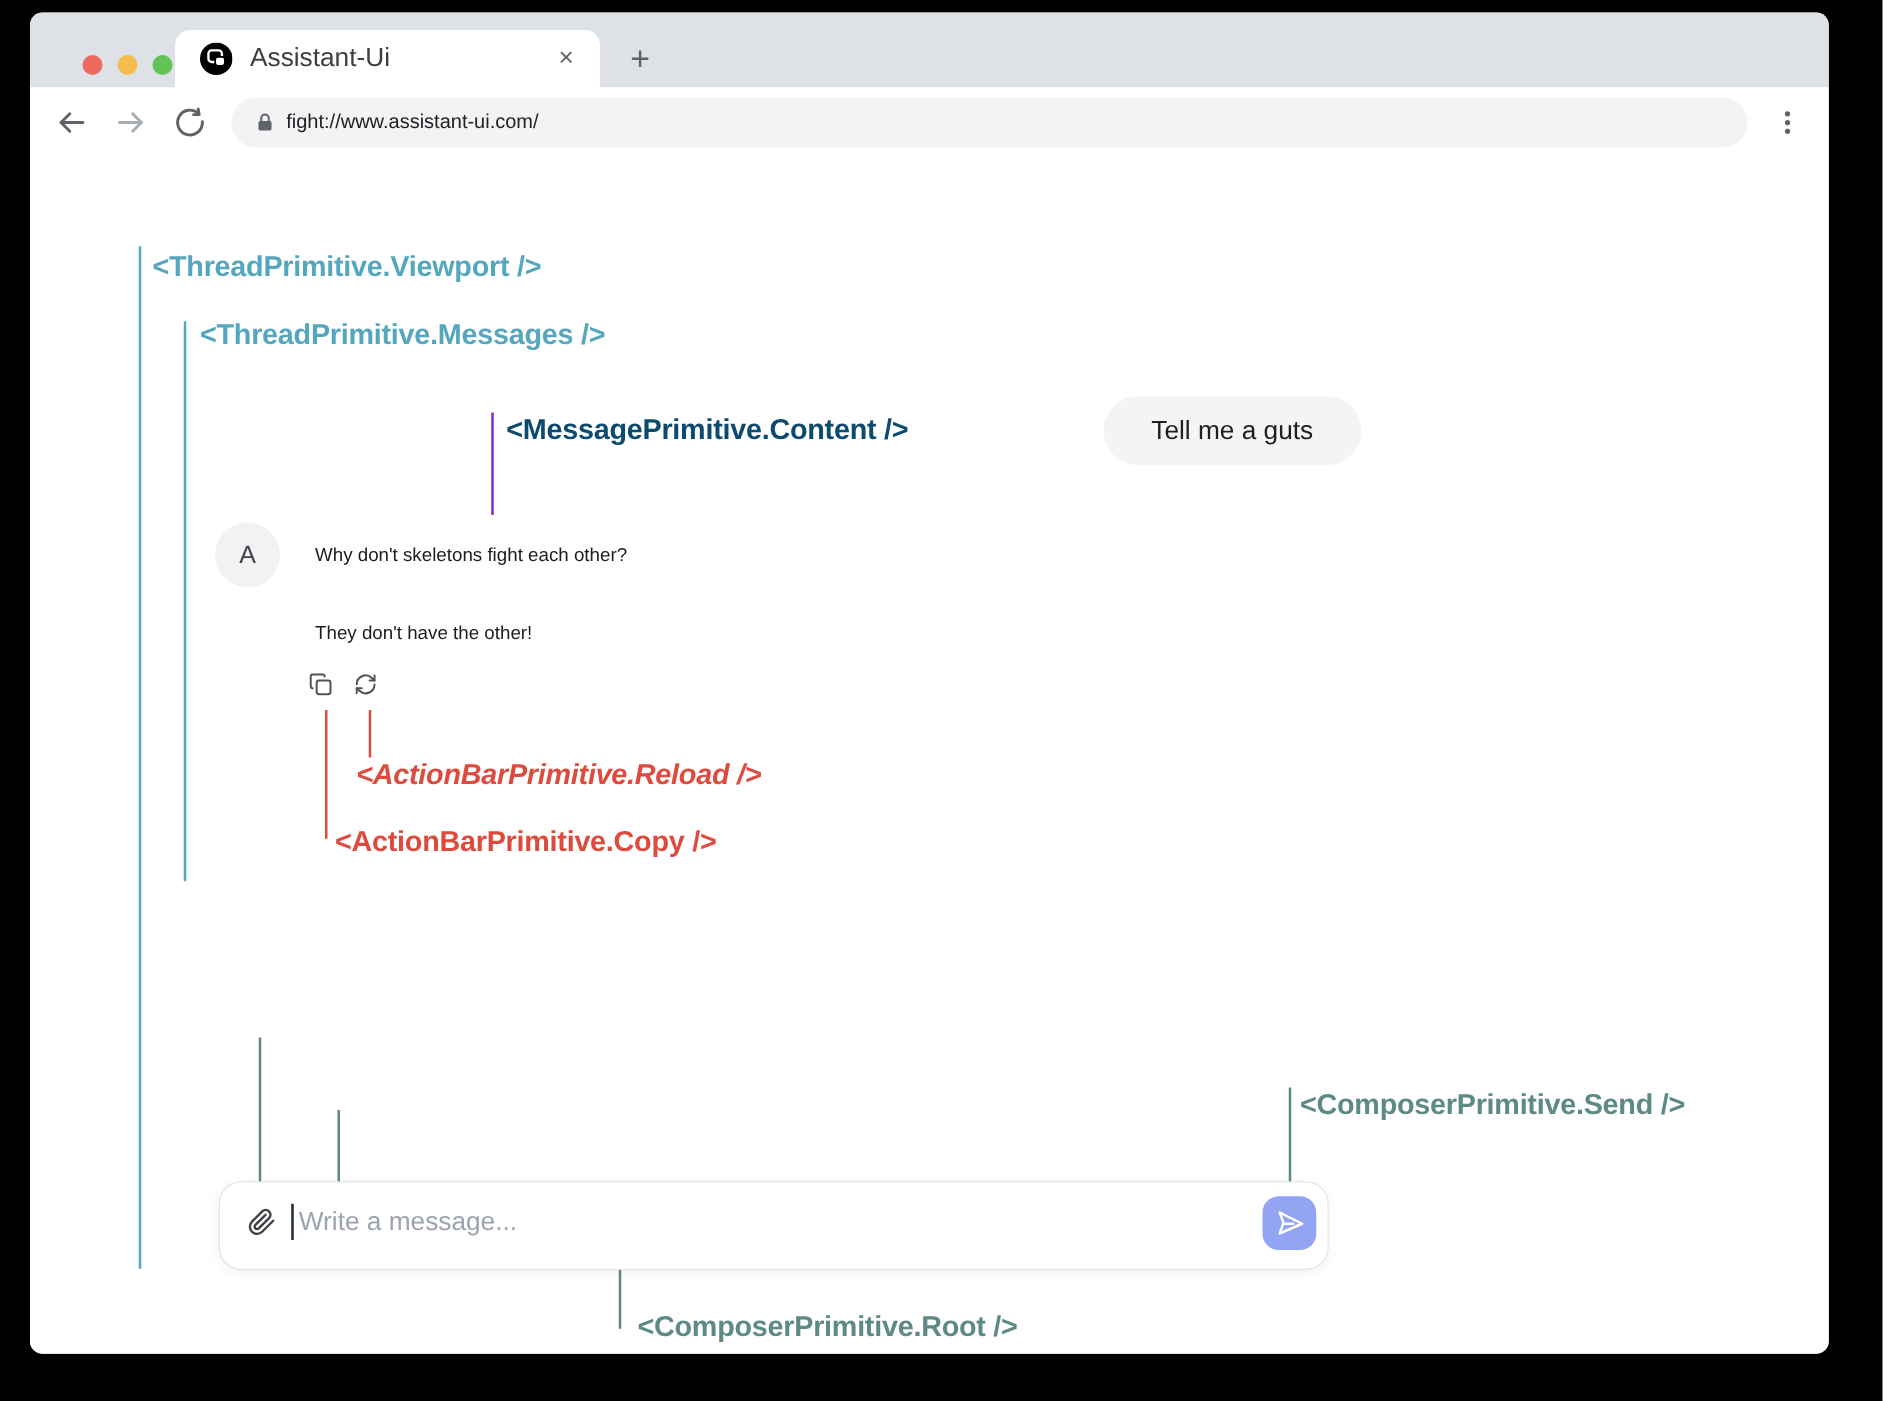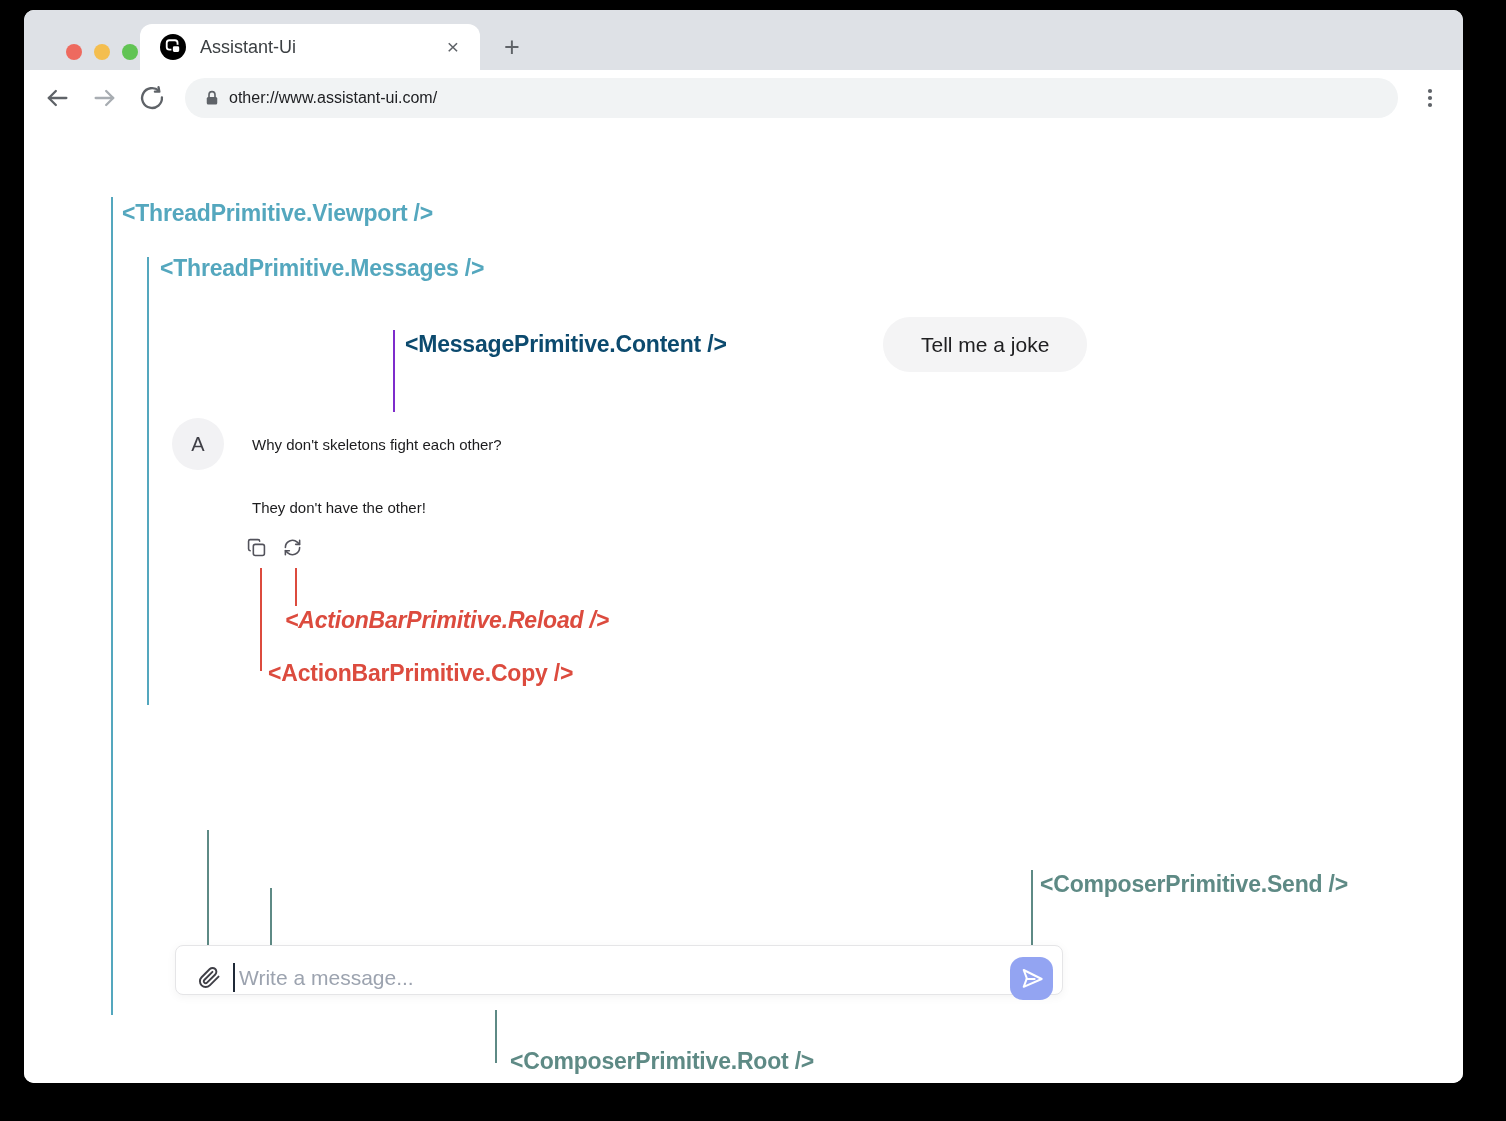--- a/index.html
+++ b/index.html
@@ -15,21 +15,21 @@
   .tabstrip{position:relative;height:60px;background:#dee1e6;}
   .traffic{position:absolute;top:34px;width:16px;height:16px;border-radius:50%;}
   .t-red{left:42px;background:#ee6a5f;}
   .t-yellow{left:70px;background:#f4be4f;}
   .t-green{left:98px;background:#61c454;}
   .tab{
     position:absolute;left:116px;top:14px;width:340px;height:46px;
     background:#fff;border-radius:12px 12px 0 0;display:flex;align-items:center;
   }
   .favicon{width:26px;height:26px;margin-left:20px;flex:0 0 auto;}
-  .tab-title{margin-left:14px;font-size:18px;color:#3c4043;flex:1;white-space:nowrap;overflow:hidden;}
+  .tab-title{margin-left:14px;font-size:21px;color:#3c4043;flex:1;white-space:nowrap;overflow:hidden;}
   .tab-close{width:30px;height:30px;margin-right:12px;display:flex;align-items:center;justify-content:center;
     font-size:21px;color:#5f6368;border-radius:50%;}
   .newtab{
     position:absolute;left:472px;top:21px;width:32px;height:32px;display:flex;
     align-items:center;justify-content:center;font-size:27px;font-weight:300;color:#5f6368;
   }
   
   .toolbar{position:relative;height:56px;background:#fff;}
   .navbtn{position:absolute;top:14px;width:28px;height:28px;}
   .nav-back{left:19px;}
@@ -58,22 +58,22 @@
     background:#f4f4f5;color:#202022;font-size:21px;display:flex;align-items:center;
     padding:0 38px;white-space:nowrap;
   }
   .avatar{
     position:absolute;left:148px;top:292px;width:52px;height:52px;border-radius:50%;
     background:#f2f2f4;color:#3f3f46;font-size:20px;display:flex;align-items:center;justify-content:center;
   }
   .msg-line{position:absolute;left:228px;transform:translateY(-50%);font-size:15px;color:#1c1c1e;white-space:nowrap;}
   .act-icon{position:absolute;width:19px;height:19px;top:412px;}
   .composer{
-    position:absolute;left:151px;top:819px;width:888px;height:50px;background:#fff;
-    border:1px solid #e5e5e7;border-radius:8px;box-shadow:0 2px 10px rgba(0,0,0,0.05);
+    position:absolute;left:151px;top:819px;width:888px;height:71px;background:#fff;
+    border:1px solid #e5e5e7;border-radius:18px;box-shadow:0 2px 10px rgba(0,0,0,0.05);
     box-sizing:border-box;
   }
   .clip{position:absolute;left:22px;top:20px;width:23px;height:23px;}
   .caret{position:absolute;left:57px;top:17px;width:2px;height:29px;background:#1f2937;}
   .placeholder{position:absolute;left:63px;top:0;height:63px;display:flex;align-items:center;
     font-size:21px;color:#9ca3af;white-space:nowrap;}
   .sendbtn{
     position:absolute;left:834px;top:11px;width:43px;height:43px;border-radius:13px;
     background:#93a4f2;display:flex;align-items:center;justify-content:center;
   }
@@ -113,21 +113,21 @@
     <svg class="navbtn nav-reload" viewBox="0 0 24 24" fill="none" stroke="#5f6368" stroke-width="2" stroke-linecap="round" stroke-linejoin="round">
       <path d="M20.5 11.5a8.5 8.5 0 1 1-2.6-5.6"></path>
         <polyline points="17.6 2.8 18.3 6.6 14.5 6.6"></polyline>
     </svg>
 
     <div class="urlbar">
       <svg class="lock" viewBox="0 0 24 24">
         <rect x="5" y="10.5" width="14" height="10" rx="2" fill="#5f6368"></rect>
         <path d="M8 11V7.5a4 4 0 0 1 8 0V11" fill="none" stroke="#5f6368" stroke-width="2.2"></path>
       </svg>
-      <span class="url-text">other://www.assistant-ui.com/</span>
+      <span class="url-text">fight://www.assistant-ui.com/</span>
     </div>
 
     <svg class="kebab" viewBox="0 0 16 24">
       <circle cx="8" cy="5" r="2.1" fill="#5f6368"></circle>
       <circle cx="8" cy="12" r="2.1" fill="#5f6368"></circle>
       <circle cx="8" cy="19" r="2.1" fill="#5f6368"></circle>
     </svg>
   </div>
 
   <div class="content">
@@ -143,21 +143,21 @@
     <div class="ann-line l-sage" style="left:471px;top:884px;height:53px;"></div>
 
     <div class="ann-label c-teal" style="left:98px;top:87px;">&lt;ThreadPrimitive.Viewport /&gt;</div>
     <div class="ann-label c-teal" style="left:136px;top:142px;">&lt;ThreadPrimitive.Messages /&gt;</div>
     <div class="ann-label c-purple" style="left:381px;top:218px;">&lt;MessagePrimitive.Content /&gt;</div>
     <div class="ann-label c-red" style="left:261px;top:494px;font-style:italic;">&lt;ActionBarPrimitive.Reload /&gt;</div>
     <div class="ann-label c-red" style="left:244px;top:547px;text-align:center;">&lt;ActionBarPrimitive.Copy /&gt;</div>
     <div class="ann-label c-sage" style="left:486px;top:935px;">&lt;ComposerPrimitive.Root /&gt;</div>
     <div class="ann-label c-sage" style="left:1016px;top:758px;">&lt;ComposerPrimitive.Send /&gt;</div>
 
-    <div class="bubble">Tell me a joke</div>
+    <div class="bubble">Tell me a guts</div>
 
     <div class="avatar">A</div>
     <div class="msg-line" style="top:318px;">Why don't skeletons fight each other?</div>
     <div class="msg-line" style="top:381px;">They don't have the other!</div>
 
     <svg class="act-icon" style="left:223px;" viewBox="0 0 24 24" fill="none" stroke="#52525b" stroke-width="2" stroke-linecap="round" stroke-linejoin="round">
       <rect x="8" y="8" width="14" height="14" rx="2.5"></rect>
       <path d="M4 16c-1.1 0-2-.9-2-2V4c0-1.1.9-2 2-2h10c1.1 0 2 .9 2 2"></path>
     </svg>
     <svg class="act-icon" style="left:259px;" viewBox="0 0 24 24" fill="none" stroke="#52525b" stroke-width="2" stroke-linecap="round" stroke-linejoin="round">

